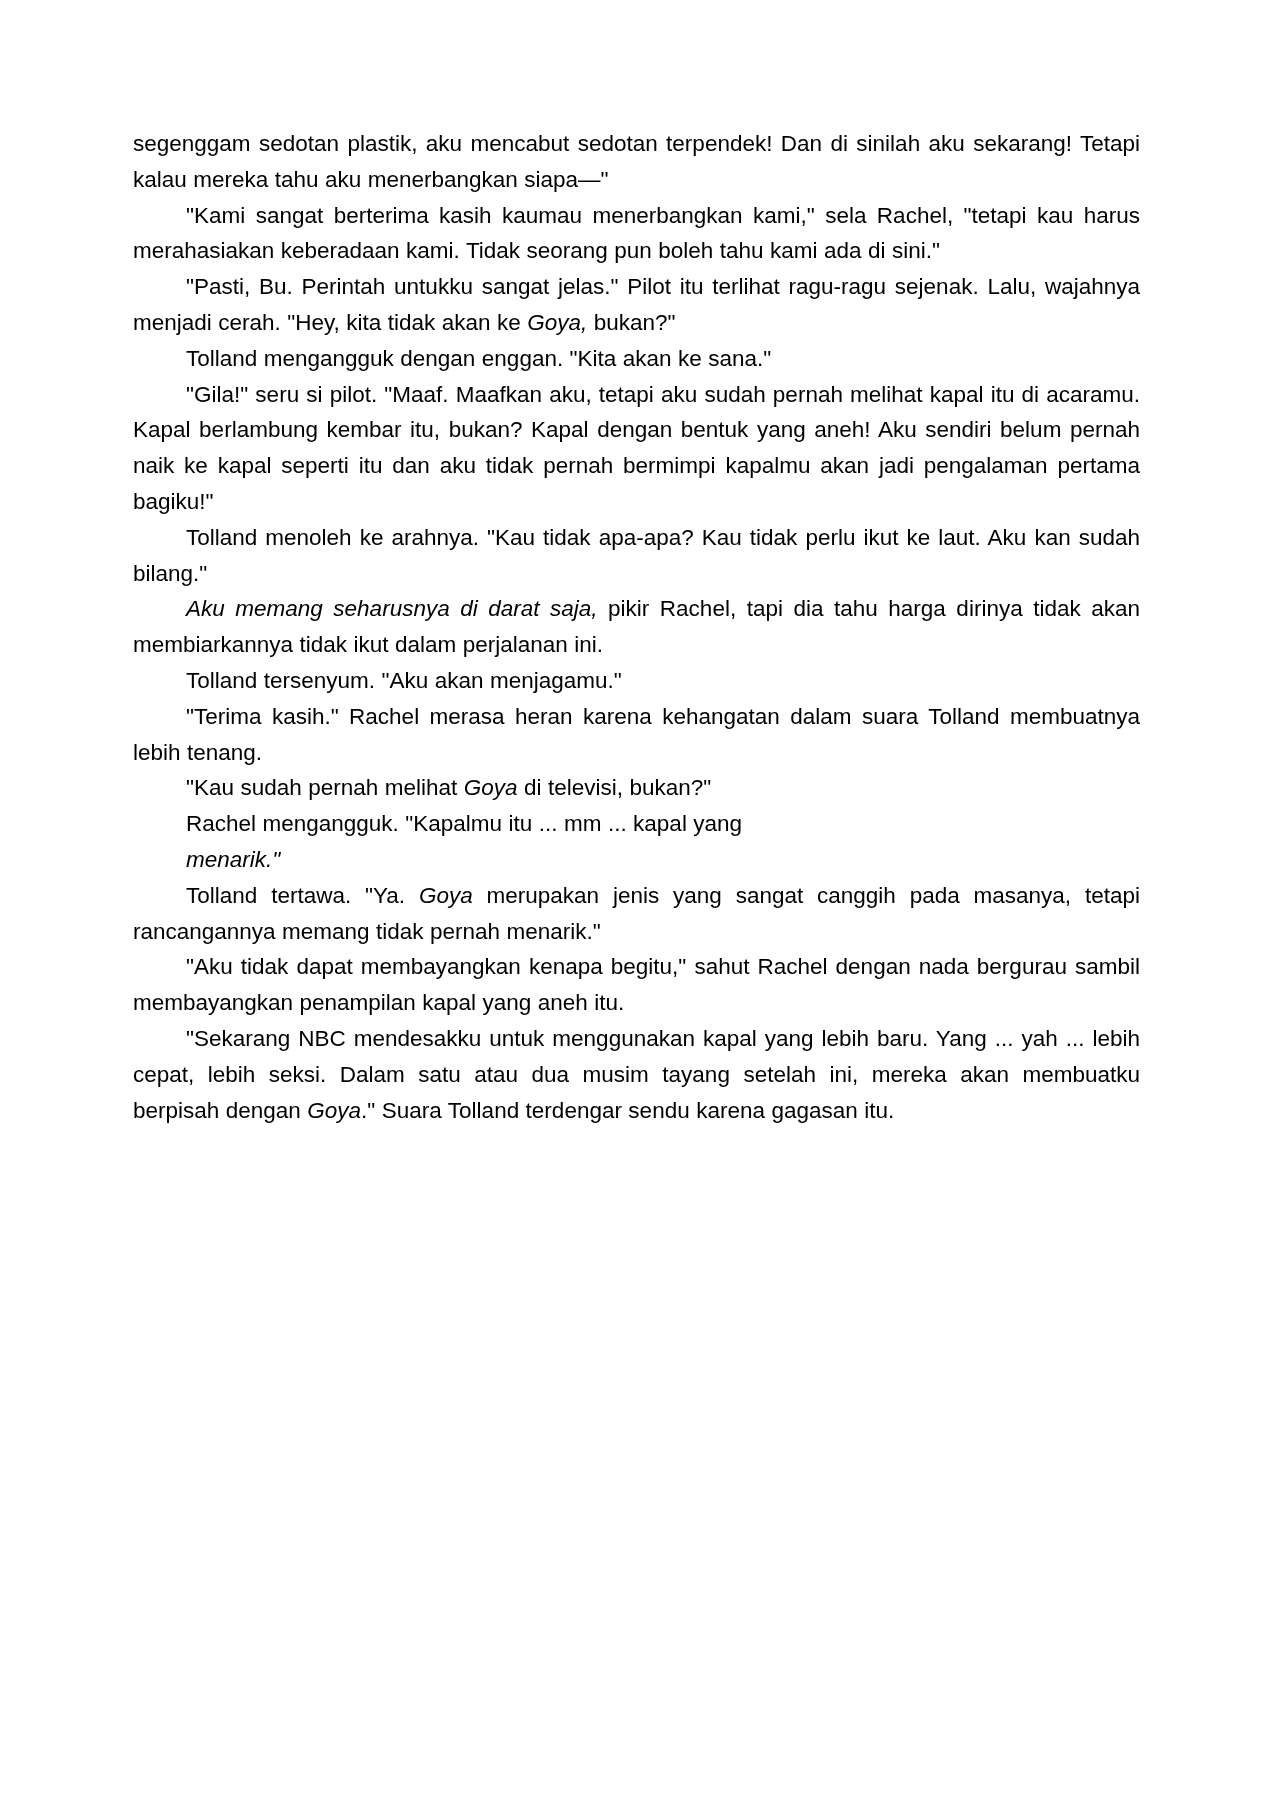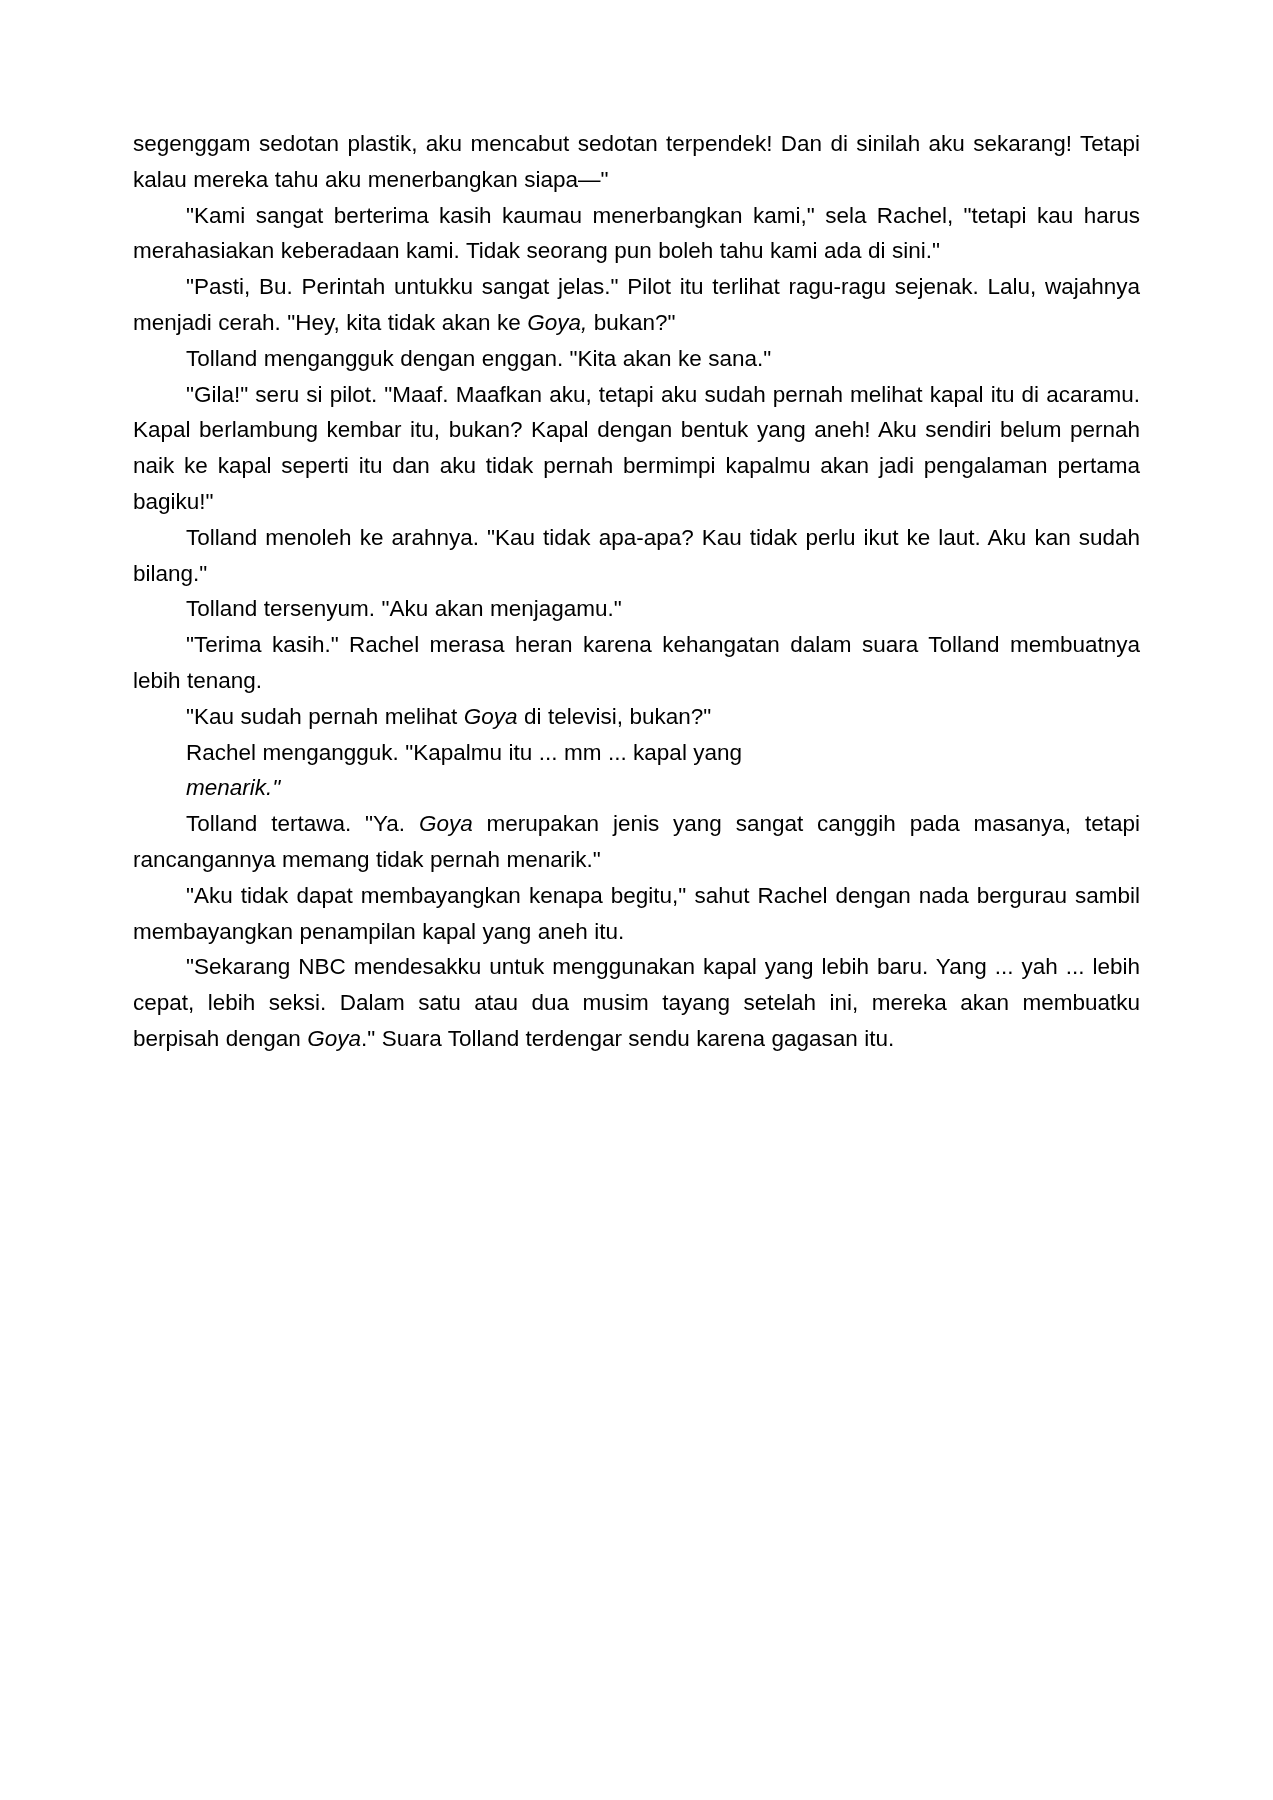--- a/index.html
+++ b/index.html
@@ -47,20 +47,21 @@
 <body>
 
 <div class="page">
   <div class="text-column" id="text-column">
       <p class="para no-indent"><span>segenggam sedotan plastik, aku mencabut sedotan terpendek! Dan di sinilah aku sekarang! Tetapi kalau mereka tahu aku menerbangkan siapa—"</span></p>
       <p class="para"><span>"Kami sangat berterima kasih kaumau menerbangkan kami," sela Rachel, "tetapi kau harus merahasiakan keberadaan kami. Tidak seorang pun boleh tahu kami ada di sini."</span></p>
       <p class="para"><span>"Pasti, Bu. Perintah untukku sangat jelas." Pilot itu terlihat ragu-ragu sejenak. Lalu, wajahnya menjadi cerah. "Hey, kita tidak akan ke </span><em>Goya,</em><span> bukan?"</span></p>
       <p class="para"><span>Tolland mengangguk dengan enggan. "Kita akan ke sana."</span></p>
       <p class="para"><span>"Gila!" seru si pilot. "Maaf. Maafkan aku, tetapi aku sudah pernah melihat kapal itu di acaramu. Kapal berlambung kembar itu, bukan? Kapal dengan bentuk yang aneh! Aku sendiri belum pernah naik ke kapal seperti itu dan aku tidak pernah bermimpi kapalmu akan jadi pengalaman pertama bagiku!"</span></p>
       <p class="para"><span>Tolland menoleh ke arahnya. "Kau tidak apa-apa? Kau tidak perlu ikut ke laut. Aku kan sudah bilang."</span></p>
+      <p class="para"><em>Aku memang seharusnya di darat saja,</em><span> pikir Rachel, tapi dia tahu harga dirinya tidak akan membiarkannya tidak ikut dalam perjalanan ini.</span></p>
       <p class="para"><span>Tolland tersenyum. "Aku akan menjagamu."</span></p>
       <p class="para"><span>"Terima kasih." Rachel merasa heran karena kehangatan dalam suara Tolland membuatnya lebih tenang.</span></p>
       <p class="para"><span>"Kau sudah pernah melihat </span><em>Goya</em><span> di televisi, bukan?"</span></p>
       <p class="para"><span>Rachel mengangguk. "Kapalmu itu ... mm ... kapal yang</span></p>
       <p class="para"><em>menarik."</em></p>
       <p class="para"><span>Tolland tertawa. "Ya. </span><em>Goya</em><span> merupakan jenis yang sangat canggih pada masanya, tetapi rancangannya memang tidak pernah menarik."</span></p>
       <p class="para"><span>"Aku tidak dapat membayangkan kenapa begitu," sahut Rachel dengan nada bergurau sambil membayangkan penampilan kapal yang aneh itu.</span></p>
       <p class="para"><span>"Sekarang NBC mendesakku untuk menggunakan kapal yang lebih baru. Yang ... yah ... lebih cepat, lebih seksi. Dalam satu atau dua musim tayang setelah ini, mereka akan membuatku berpisah dengan </span><em>Goya</em><span>." Suara Tolland terdengar sendu karena gagasan itu.</span></p>
     </div>
 </div>

